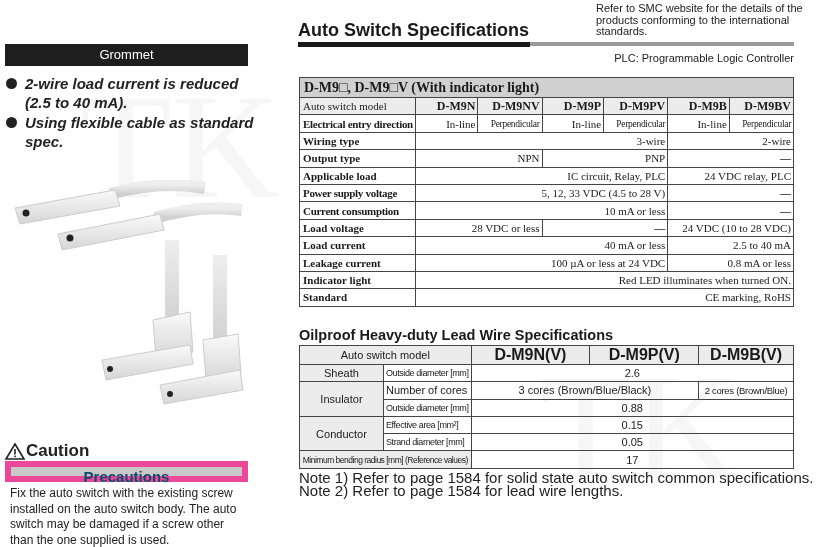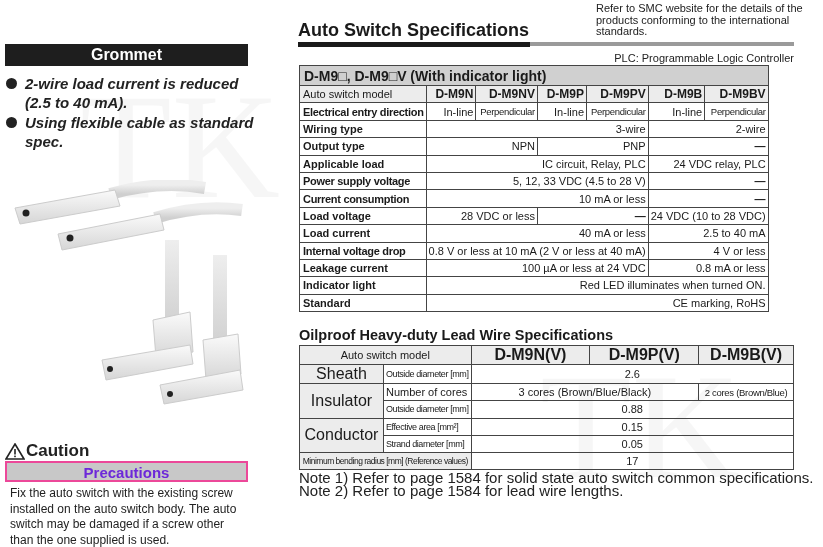--- a/index.html
+++ b/index.html
@@ -1,54 +1,54 @@
 <!DOCTYPE html>
 <html><head>
 <meta charset="utf-8">
 <style>
   * { box-sizing: border-box; margin: 0; padding: 0; }
   body { width: 823px; height: 547px; background: #fff; font-family: "Liberation Sans", sans-serif; color: #1a1a1a; position: relative; overflow: hidden; }
 
   
   .left { position: absolute; left: 0; top: 0; width: 255px; height: 547px; }
-  .grommet-bar { position: absolute; left: 5px; top: 44px; width: 243px; height: 22px; background: #1e1e1e; color: #fff; font-weight: bold; font-size: 16px; text-align: center; line-height: 22px; }
+  .grommet-bar { position: absolute; left: 5px; top: 44px; width: 243px; height: 22px; background: #1e1e1e; color: #fff; font-weight: normal; font-size: 13px; text-align: center; line-height: 22px; }
   .bullets { position: absolute; left: 4px; top: 74px; width: 250px; }
   .bullet { display: flex; font-weight: bold; font-size: 15px; line-height: 19px; color: #222; margin-bottom: 1px; font-style: italic; }
   .bullet .dot { width: 11px; height: 11px; border-radius: 50%; background: #222; flex: 0 0 11px; margin: 4px 8px 0 2px; }
   .photo { position: absolute; left: 10px; top: 180px; width: 240px; height: 230px; }
   .caution-title { position: absolute; left: 5px; top: 441px; font-weight: bold; font-size: 17px; color: #222; display: flex; align-items: center; }
   .caution-title svg { margin-right: 1px; }
-  .precautions-bar { position: absolute; left: 5px; top: 461px; width: 243px; height: 21px; background: #c8c8c8; border: 2px solid #ec4899; font-weight: bold; font-size: 15px; text-align: center; line-height: 19px; color: #6d28d9; }
+  .precautions-bar { position: absolute; left: 5px; top: 461px; width: 243px; height: 21px; background: #c8c8c8; border: 6px solid #ec4899; font-weight: bold; font-size: 15px; text-align: center; line-height: 19px; color: #0c4a6e; }
   .caution-text { position: absolute; left: 10px; top: 486px; width: 240px; font-size: 12px; line-height: 15.5px; color: #222; }
 
   
   .main-title { position: absolute; left: 298px; top: 20px; font-weight: bold; font-size: 18px; color: #1a1a1a; }
   .title-rule-dark { position: absolute; left: 298px; top: 42px; width: 232px; height: 5px; background: #1a1a1a; }
   .title-rule-light { position: absolute; left: 530px; top: 42px; width: 264px; height: 4px; background: #9a9a9a; }
   .ref-note { position: absolute; left: 596px; top: 3px; width: 210px; font-size: 11px; line-height: 11.5px; color: #222; }
   .plc-note { position: absolute; left: 590px; top: 52px; width: 204px; text-align: right; font-size: 11px; color: #222; }
 
   table { border-collapse: collapse; }
-  .spec { position: absolute; left: 299px; top: 65px; width: 446px; font-size: 11px; }
+  .spec { position: absolute; left: 299px; top: 77px; width: 495px; font-size: 11px; font-family: Liberation Serif, serif; }
   .spec td { border: 1px solid #444; height: 17.4px; text-align: right; padding: 0 2px; white-space: nowrap; }
   .spec .head td { background: #d0d0d0; font-weight: bold; font-size: 14px; text-align: left; padding-left: 4px; height: 20px; }
   .spec .models td { background: #ececec; }
   .spec .models td.m { font-weight: bold; font-size: 12px; }
   .spec td.lbl { text-align: left; padding-left: 3px; font-weight: bold; font-size: 11px; }
   .spec td.lbl.small { font-size: 11px; letter-spacing: -0.3px; }
   .spec td.lbl.normal { font-weight: normal; font-size: 11px; }
   .spec td.small { font-size: 9.5px; letter-spacing: -0.3px; }
   .spec td.dash { font-weight: bold; }
 
   .lead-title { position: absolute; left: 299px; top: 327px; font-weight: bold; font-size: 14.5px; color: #1a1a1a; }
   .lead { position: absolute; left: 299px; top: 345px; width: 495px; font-size: 11px; }
   .lead td { border: 1px solid #444; height: 17.3px; text-align: center; padding: 0 2px; white-space: nowrap; }
   .lead .hdr td { background: #ececec; }
   .lead .hdr td.m { font-weight: bold; font-size: 16px; }
-  .lead td.grp { background: #ececec; font-size: 16px; margin-top: 25px; }
+  .lead td.grp { background: #ececec; font-size: 11px; margin-top: 25px; }
   .lead td.sub { text-align: left; padding-left: 2px; font-size: 9px; letter-spacing: -0.4px; background: #fff; }
   .lead td.sub.norm { font-size: 11px; letter-spacing: 0; }
   .lead td.tiny { font-size: 8.5px; letter-spacing: -0.5px; background: #ececec; }
   .lead td.sm { font-size: 9.5px; letter-spacing: -0.3px; }
   .notes { position: absolute; left: 299px; top: 471px; font-size: 15px; line-height: 13px; color: #222; }
 
   .watermark { position: absolute; font-family: "Liberation Serif", serif; font-weight: normal; color: rgba(0,0,0,0.035); font-size: 150px; pointer-events: none; }
 </style>
 </head>
 <body>
@@ -177,25 +177,20 @@
   <tr>
     <td class="lbl">Load voltage</td>
     <td colspan="2">28 VDC or less</td>
     <td colspan="2" class="dash">—</td>
     <td colspan="2">24 VDC (10 to 28 VDC)</td>
   </tr>
   <tr>
     <td class="lbl">Load current</td>
     <td colspan="4">40 mA or less</td>
     <td colspan="2">2.5 to 40 mA</td>
-  </tr>
-  <tr>
-    <td class="lbl small">Internal voltage drop</td>
-    <td colspan="4">0.8 V or less at 10 mA (2 V or less at 40 mA)</td>
-    <td colspan="2">4 V or less</td>
   </tr>
   <tr>
     <td class="lbl">Leakage current</td>
     <td colspan="4">100 µA or less at 24 VDC</td>
     <td colspan="2">0.8 mA or less</td>
   </tr>
   <tr>
     <td class="lbl">Indicator light</td>
     <td colspan="6">Red LED illuminates when turned ON.</td>
   </tr>

